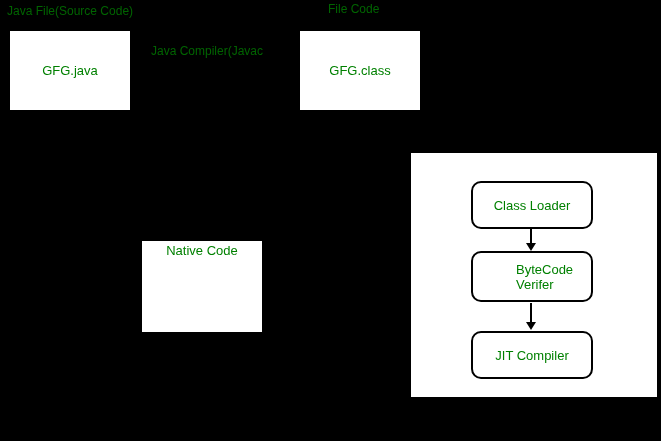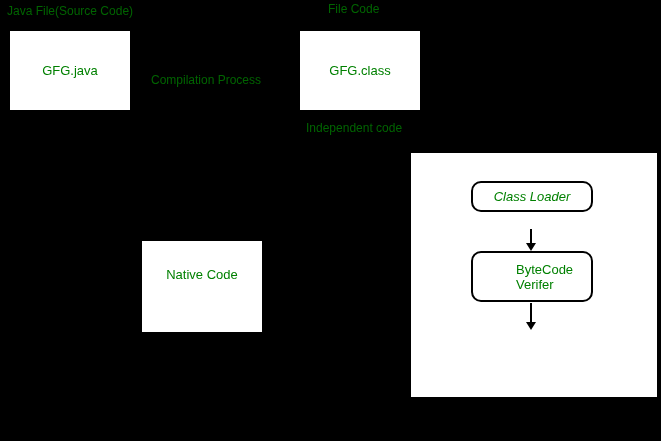--- a/index.html
+++ b/index.html
@@ -32,21 +32,21 @@
     color: var(--node-text);
     font-size: 13px;
   }
   .node.center {
     display: flex;
     align-items: center;
     justify-content: center;
   }
   .node.top-text {
     text-align: center;
-    padding-top: 25px;
+    padding-top: 1px;
     line-height: 17px;
     box-sizing: border-box;
   }
   .jvm-container {
     position: absolute;
     left: 411px; top: 153px;
     width: 246px; height: 244px;
     background: var(--node-fill);
   }
   .step {
@@ -56,21 +56,21 @@
     box-sizing: border-box;
     background: var(--node-fill);
     border: 2px solid var(--line);
     border-radius: 10px;
     color: var(--node-text);
     font-size: 13px;
     display: flex;
     align-items: center;
     justify-content: center;
   }
-  .step-class-loader   { top: 181px; height: 31px; font-style: italic; }
+  .step-class-loader   { top: 181px; height: 48px; }
   .step-bytecode       { top: 251px; height: 51px; padding-left: 43px; }
   .step-jit            { top: 331px; height: 48px; }
   .arrow {
     position: absolute;
     left: 525px;
     width: 12px;
   }
   .arrow .shaft {
     width: 2px;
     margin: 0 auto;
@@ -88,26 +88,25 @@
   .arrow-2 { top: 303px; }
   .arrow-2 .shaft { height: 19px; }
 </style>
 </head>
 <body>
 
 <div class="stage">
 
   <div class="label" style="left:7px; top:5px;">Java File(Source Code)</div>
 
+  <div class="label" style="left:151px; top:45px;">Java Compiler(Javac</div>
 
-  <div class="label" style="left:151px; top:74px;">Compilation Process</div>
 
   <div class="label" style="left:328px; top:3px;">File Code</div>
 
-  <div class="label" style="left:306px; top:122px;">Independent code</div>
 
 
   <div class="node center" style="left:10px; top:31px; width:120px; height:79px;">
     <span>GFG.java</span>
   </div>
 
   <div class="node center" style="left:300px; top:31px; width:120px; height:79px;">
     <span>GFG.class</span>
   </div>
 
@@ -128,14 +127,17 @@
 
   <div class="step step-bytecode">
     <span>ByteCode Verifer</span>
   </div>
 
   <div class="arrow arrow-2">
     <div class="shaft"></div>
     <div class="head"></div>
   </div>
 
+  <div class="step step-jit">
+    <span>JIT Compiler</span>
+  </div>
 
 </div>
 
 </body></html>

